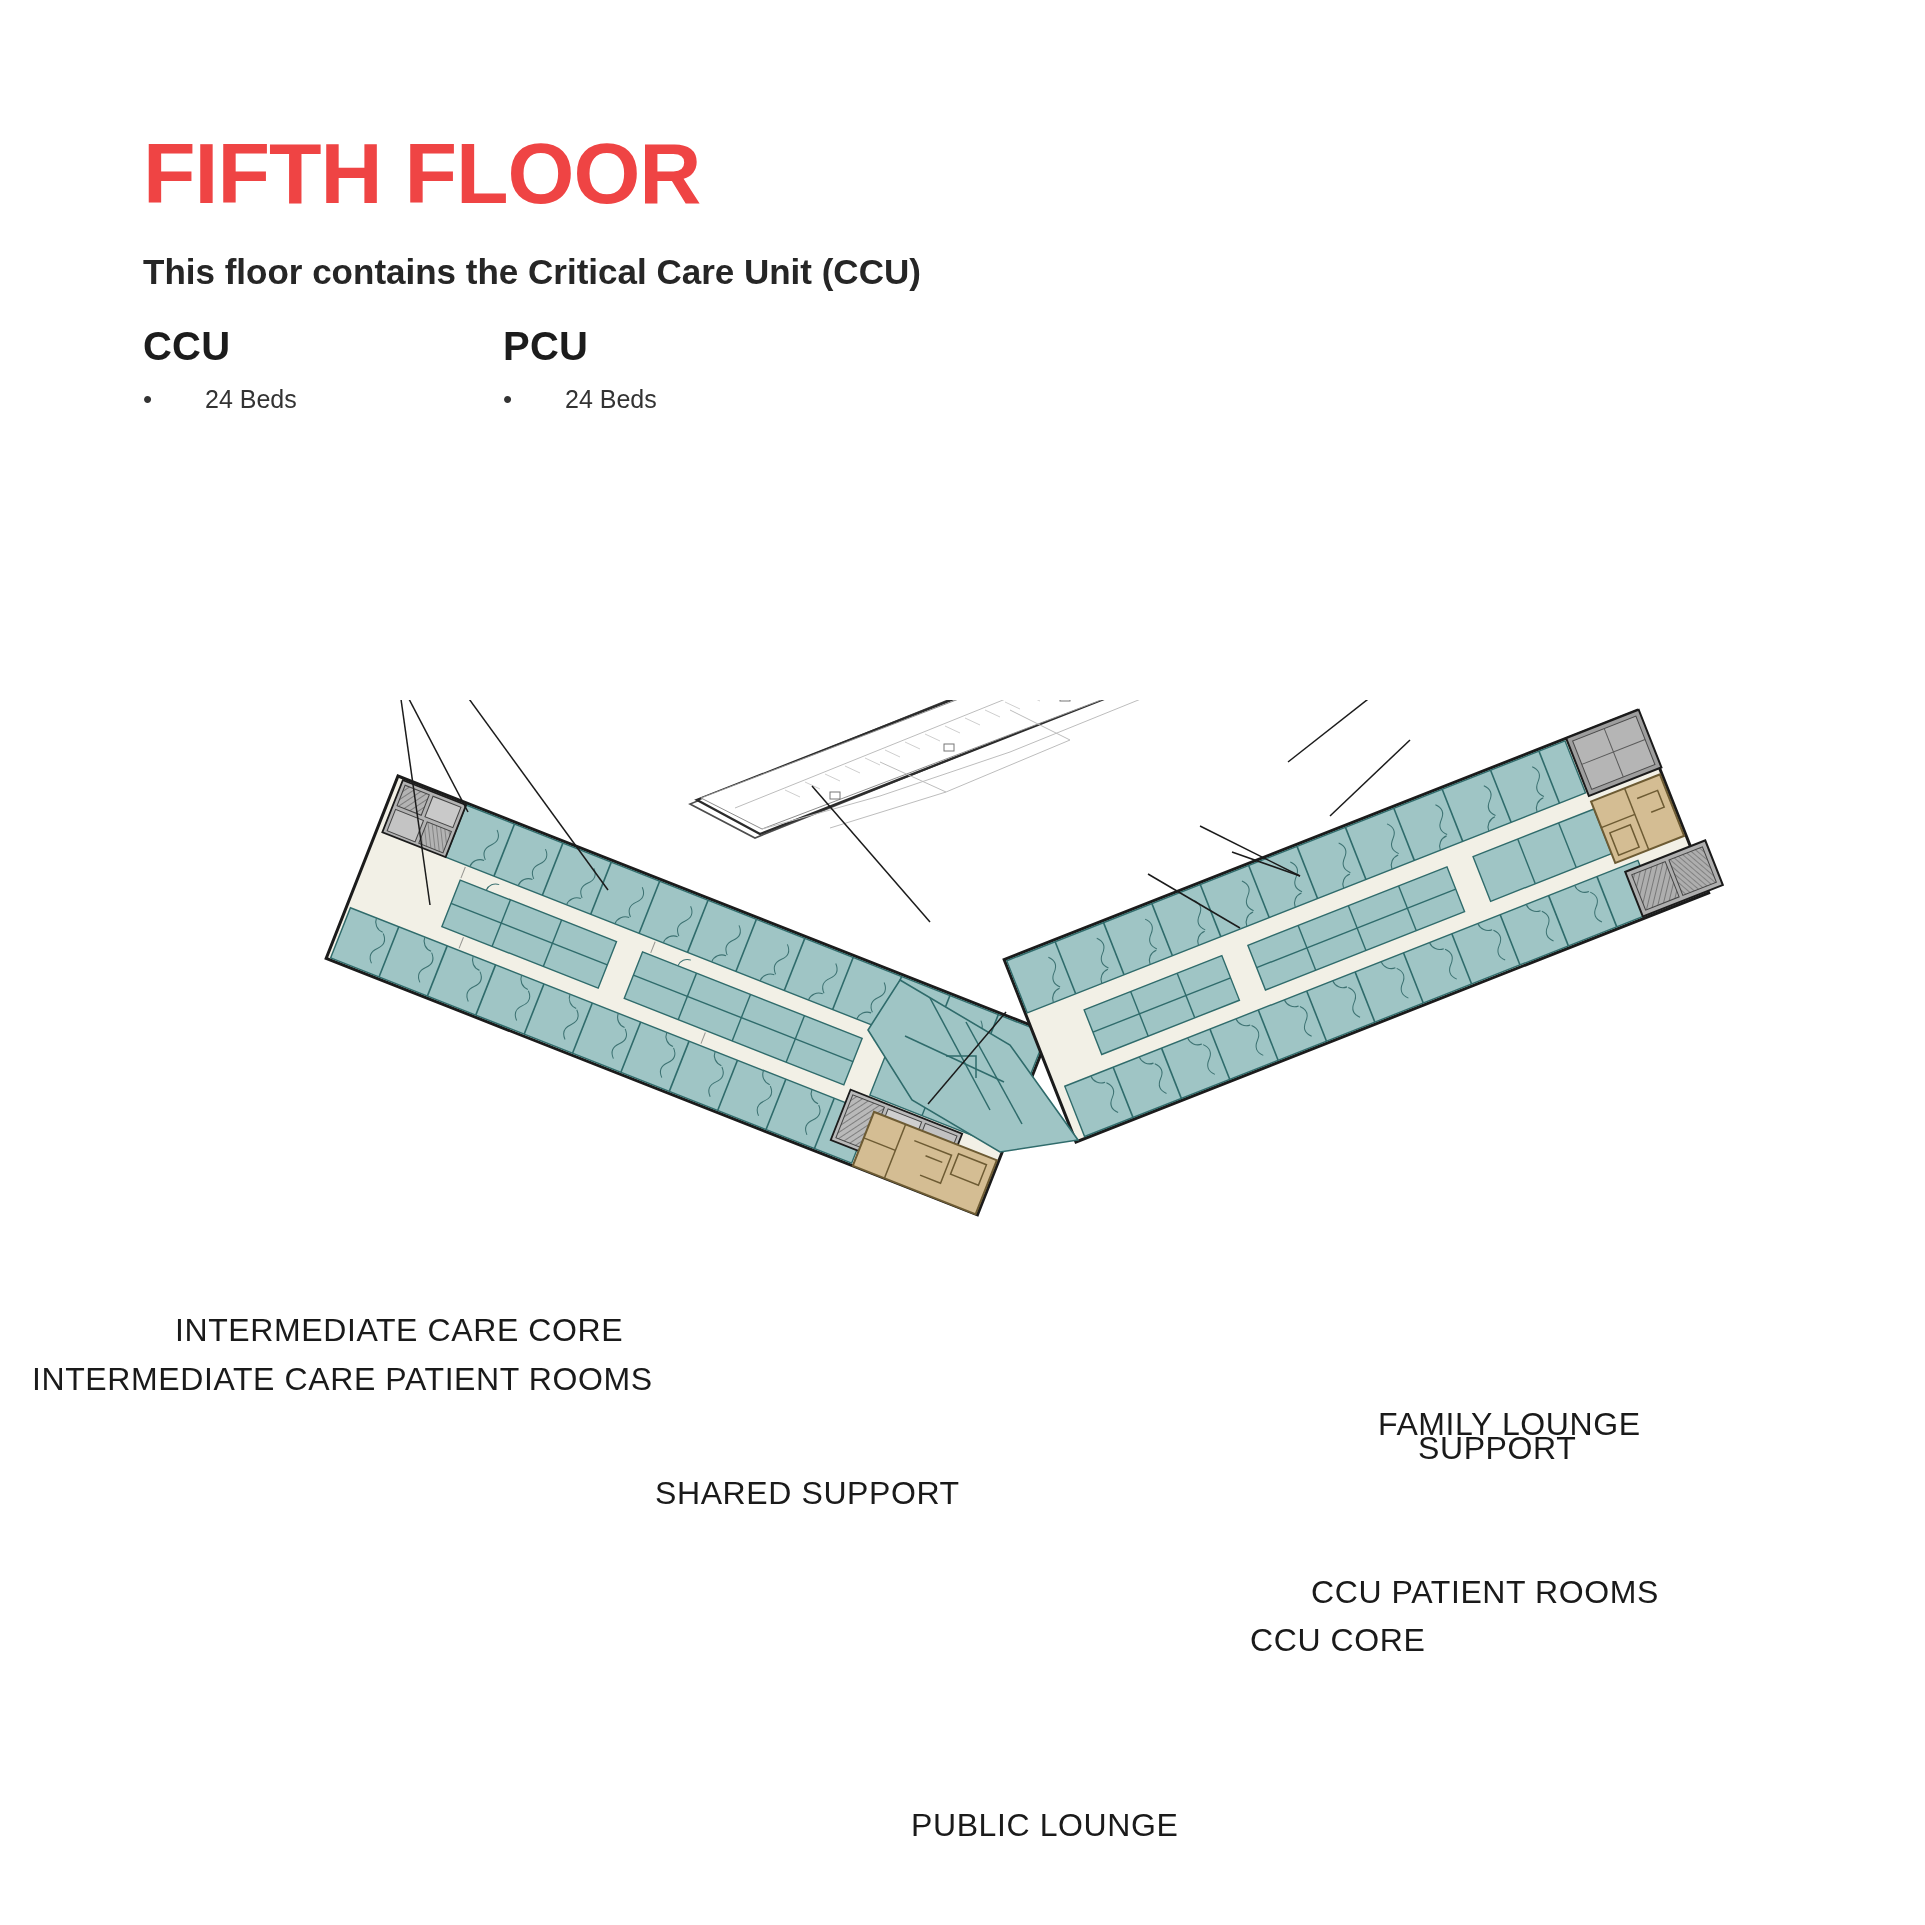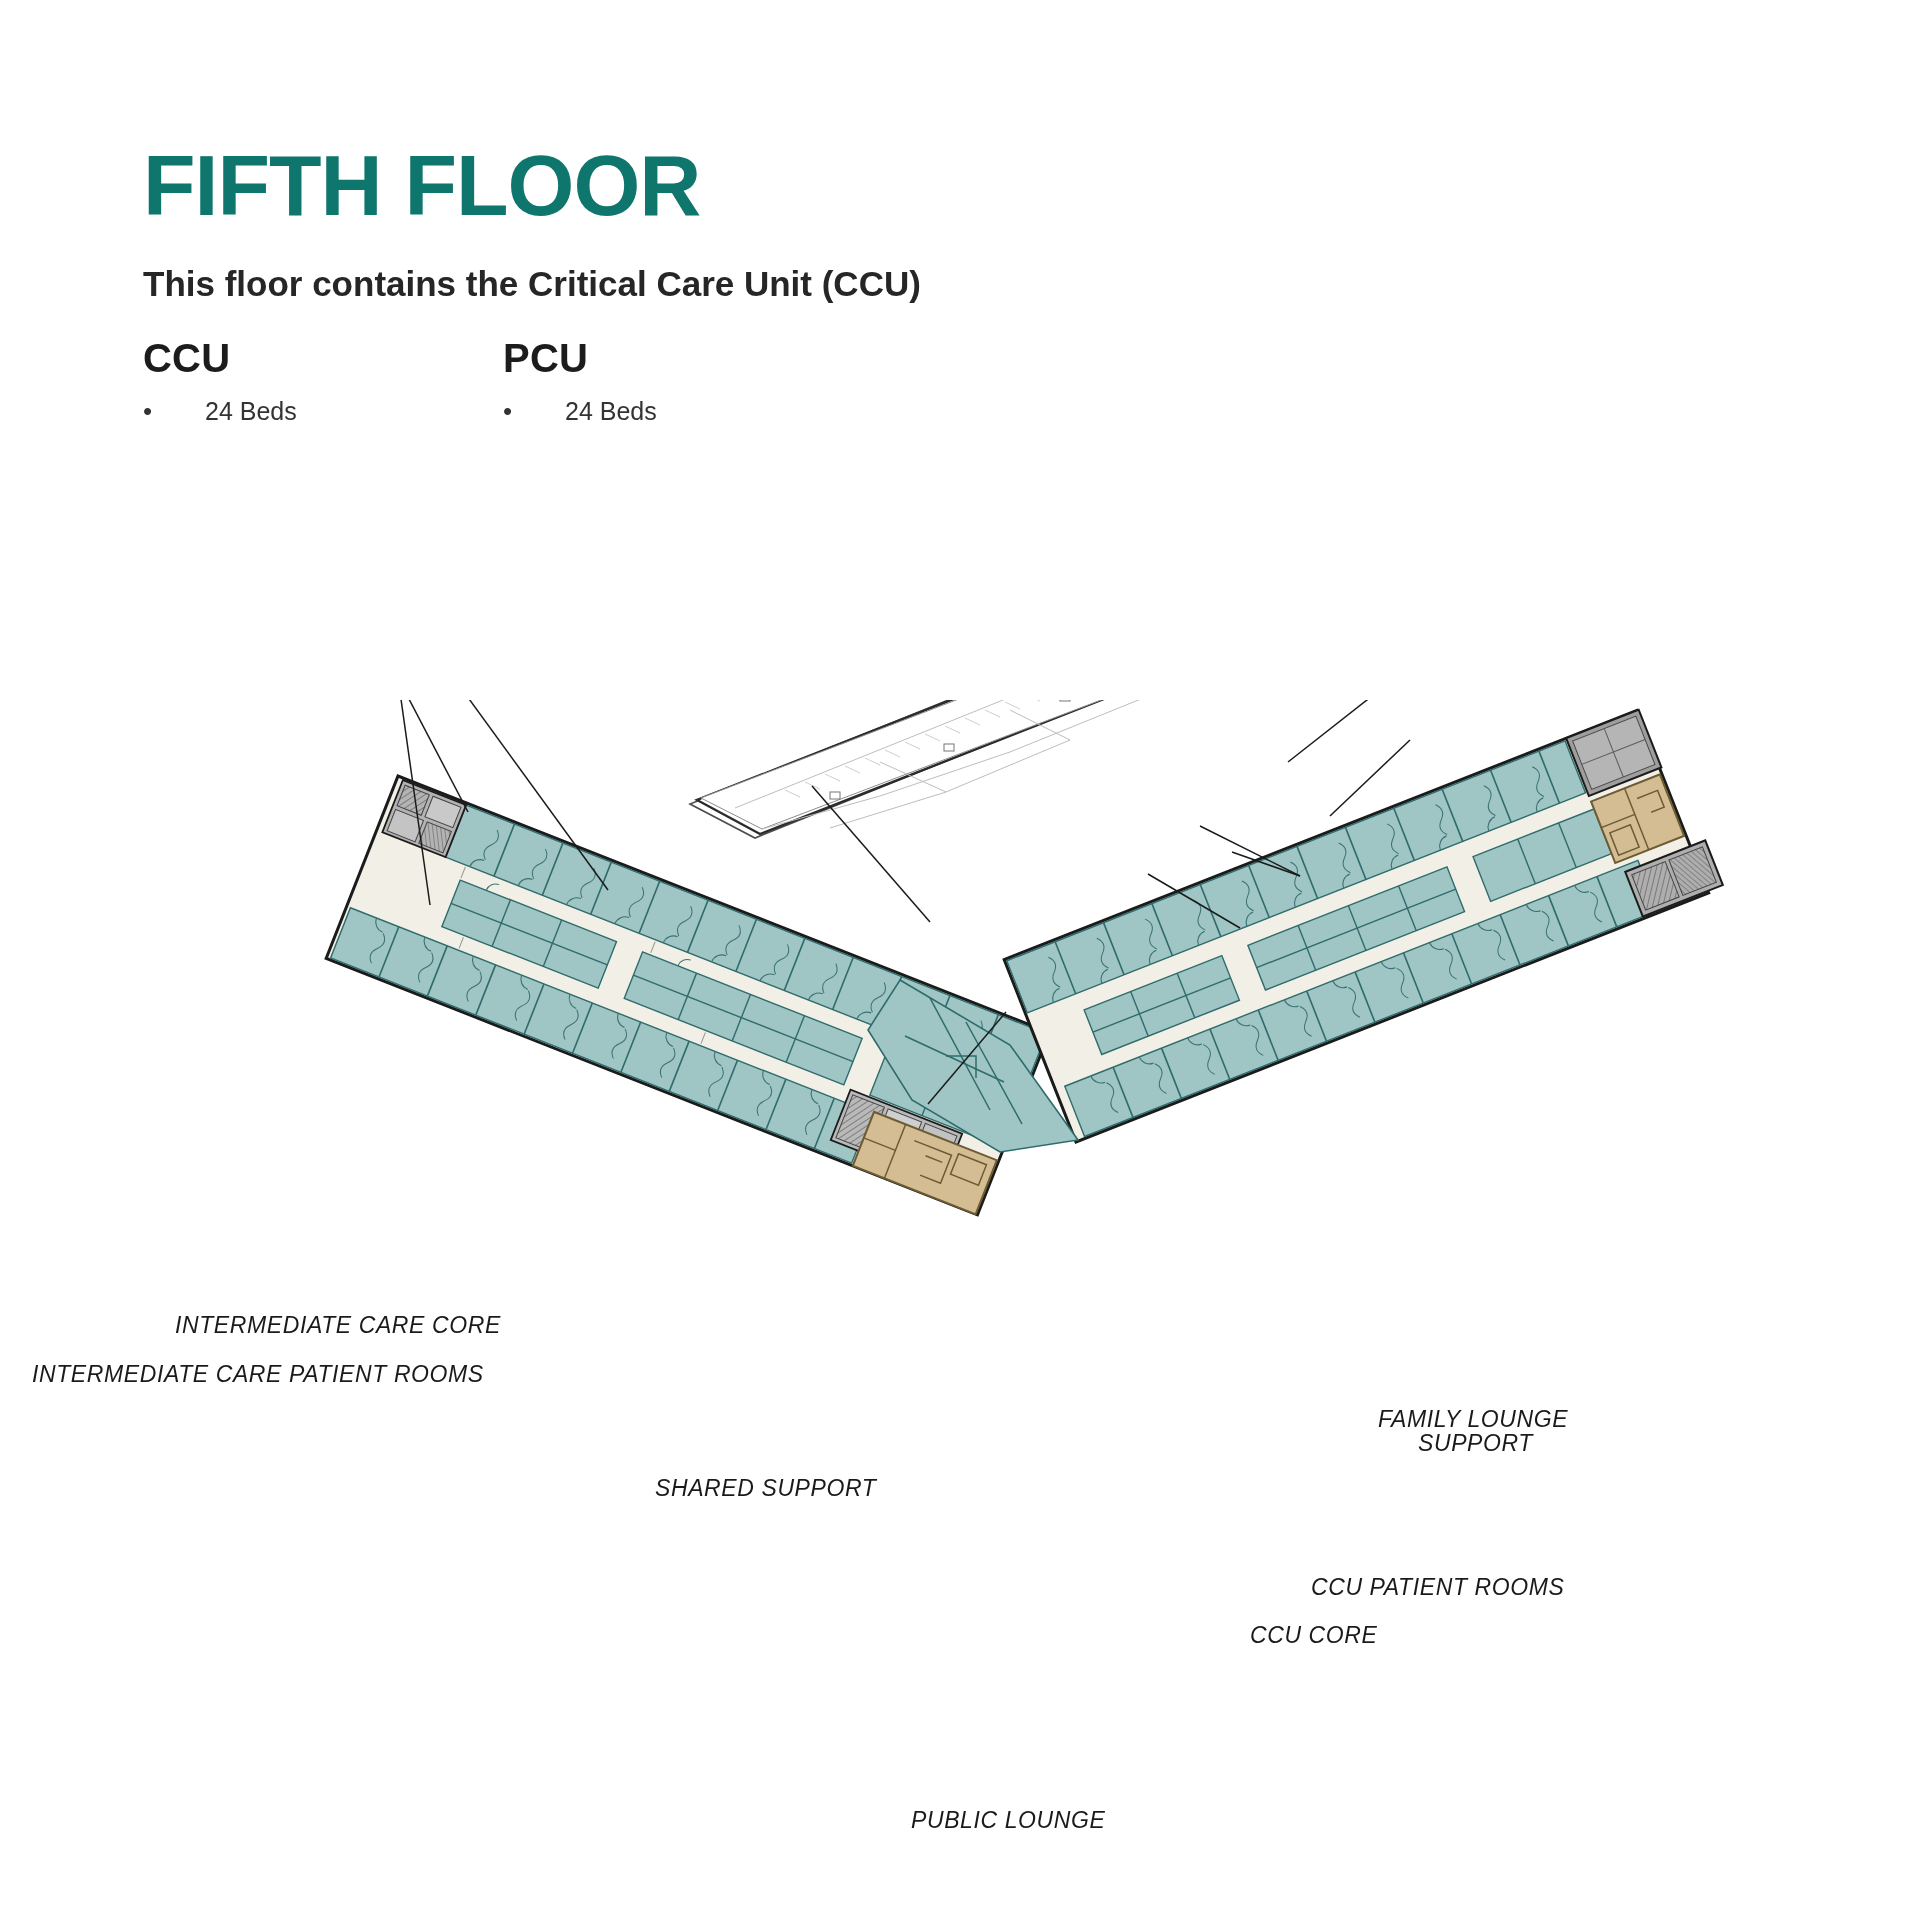--- a/index.html
+++ b/index.html
@@ -2,40 +2,40 @@
 <html><head>
 <meta charset="utf-8">
 <style>
   html,body{margin:0;padding:0;background:#ffffff;}
   body{width:1925px;height:1925px;position:relative;overflow:hidden;
        font-family:"Liberation Sans","DejaVu Sans",sans-serif;color:#231f20;}
 
   
   #header{position:absolute;left:143px;top:130px;width:1100px;}
   #floor-title{font-size:86px;font-weight:bold;letter-spacing:-1px;
-               color:#0f766e;line-height:1.0;margin:12px 0 34px 0;}
+               color:#ef4444;line-height:1.0;margin:0 0 34px 0;}
   #intro{font-size:35px;line-height:1.26;color:#262626;font-weight:400;
          margin:0 0 30px 0;max-width:1010px;}
   #intro .ln{display:block;font-weight:bold;}
 
   #units{display:flex;gap:0;margin-top:12px;}
   .unit{width:360px;}
   .unit-name{font-size:40px;font-weight:bold;color:#1c1c1c;margin-bottom:16px;
              letter-spacing:.2px;}
   .unit-row{display:flex;align-items:baseline;font-size:33px;color:#333;}
   .unit-bullet{width:62px;font-size:26px;line-height:1;color:#333;flex:none;}
   .unit-val{font-size:25px;color:#333;}
 
   
   #plan-wrap{position:absolute;left:0;top:700px;width:1925px;height:760px;}
   #plan-svg{display:block;}
 
   
-  .callout{position:absolute;font-size:23px;letter-spacing:.6px;color:#1a1a1a;
-           white-space:nowrap;font-weight:400;font-style:italic;}
+  .callout{position:absolute;font-size:32px;letter-spacing:.6px;color:#1a1a1a;
+           white-space:nowrap;font-weight:400;}
 </style>
 </head>
 <body>
 
 <div id="header">
 
   <h1 id="floor-title">FIFTH FLOOR</h1>
 
   <p id="intro">
     <span class="ln">This floor contains the Critical Care Unit (CCU)</span>

